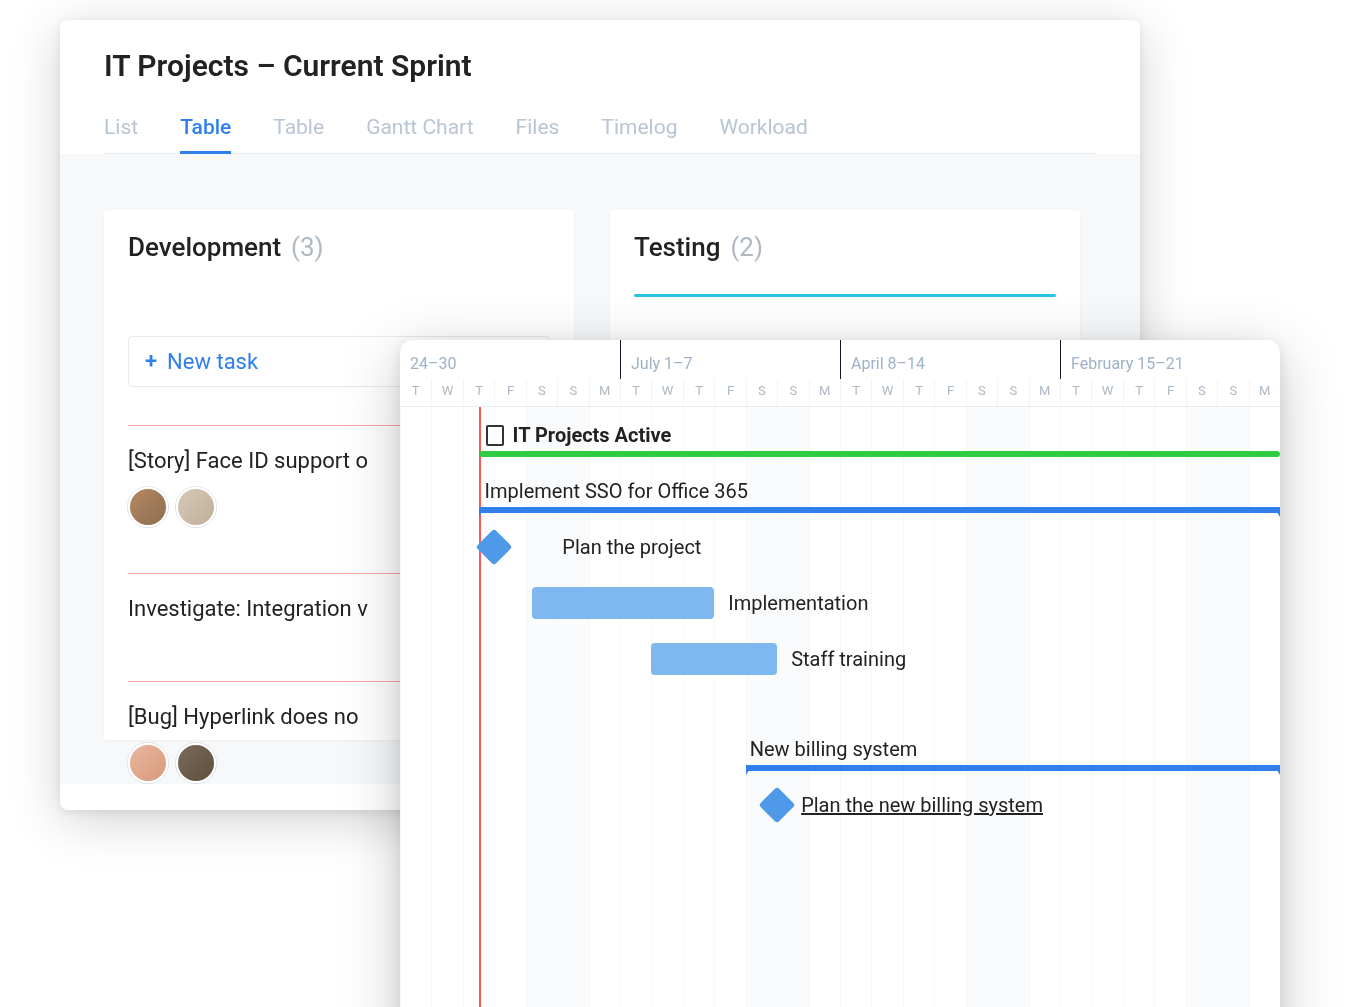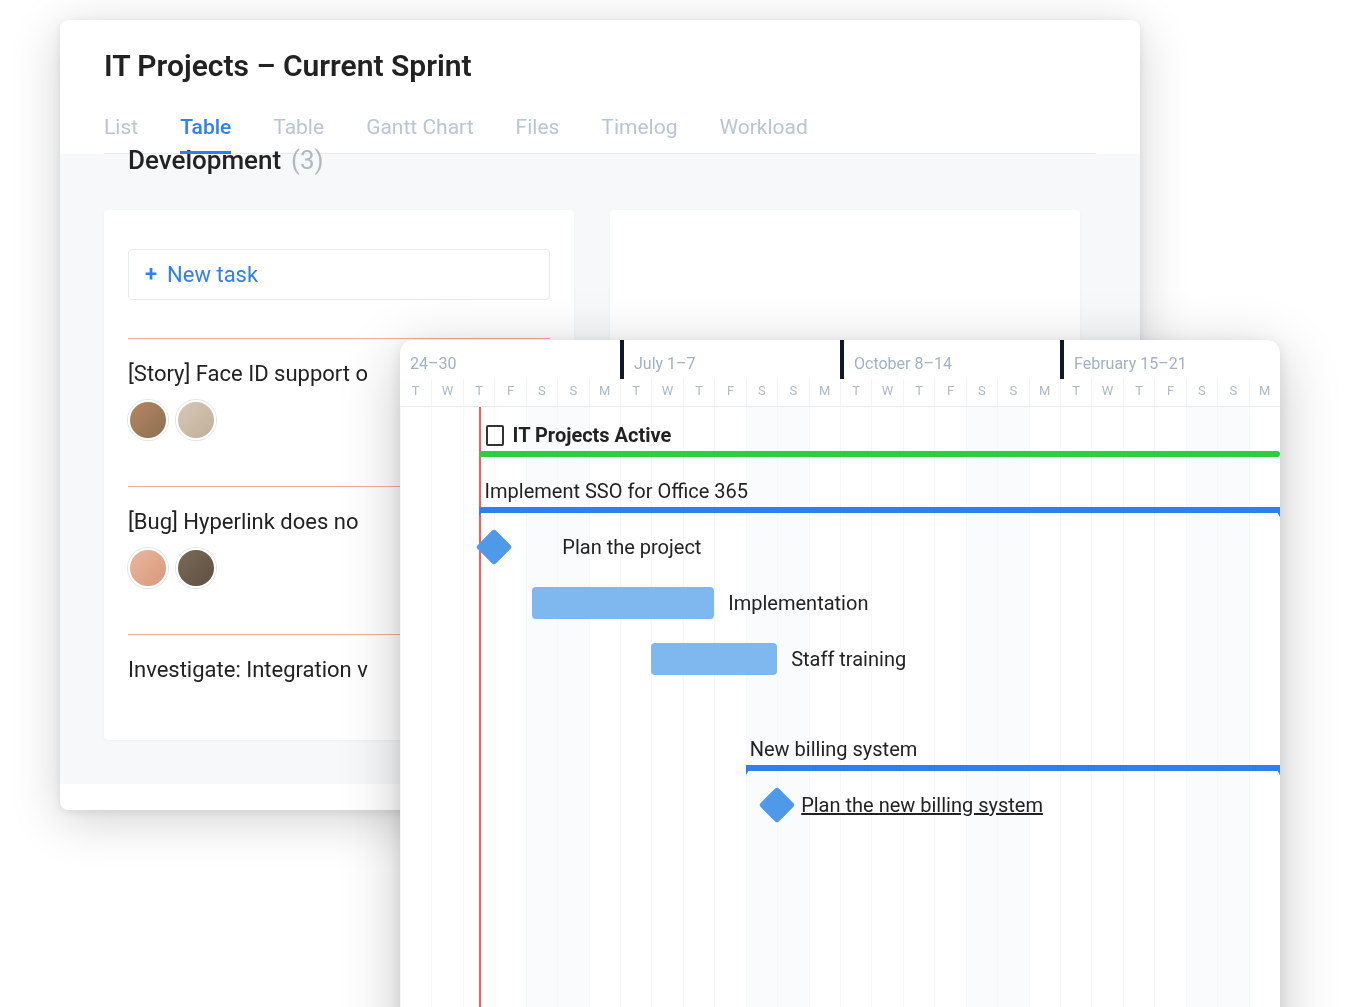--- a/index.html
+++ b/index.html
@@ -66,21 +66,20 @@
   }
   .column {
     background: #fff;
     border-radius: 4px;
     width: 470px;
     padding: 22px 24px;
     box-shadow: 0 1px 3px rgba(0,0,0,0.04);
     display: flex;
     flex-direction: column;
     gap: 24px;
-    justify-content: flex-end;
   }
   .col-title-row {
     display: flex;
     align-items: baseline;
     gap: 10px;
     margin-bottom: 6px;
   }
   .col-title {
     font-size: 26px;
     font-weight: 500;
@@ -166,21 +165,21 @@
     border-bottom: 1px solid #e8ecef;
   }
   .week-row {
     display: grid;
     grid-template-columns: repeat(4, 1fr);
     font-size: 16px;
     color: #9fb2c7;
   }
   .week-cell {
     padding: 14px 10px 6px 10px;
-    border-left: 4px solid #0f172a;
+    border-left: 1px solid #0f172a;
   }
   .week-cell:first-child { border-left: none; }
   .day-row {
     display: grid;
     grid-template-columns: repeat(28, 1fr);
     font-size: 13px;
     color: #aeb9c4;
   }
   .day-cell {
     text-align: center;
@@ -313,48 +312,48 @@
 
       <div class="card">
         <div class="card-title">[Story] Face ID support o</div>
         <div class="avatars">
           <span class="avatar av1"></span>
           <span class="avatar av2"></span>
         </div>
       </div>
 
       <div class="card">
+        <div class="card-title">Investigate: Integration v</div>
+      </div>
+
+      <div class="card">
         <div class="card-title">[Bug] Hyperlink does no</div>
         <div class="avatars">
           <span class="avatar av3"></span>
           <span class="avatar av4"></span>
         </div>
       </div>
-
-      <div class="card">
-        <div class="card-title">Investigate: Integration v</div>
-      </div>
     </div>
 
     <div class="column">
       <div class="col-title-row">
         <span class="col-title">Testing</span>
         <span class="col-count">(2)</span>
       </div>
       <div class="col-underline cyan"></div>
     </div>
   </div>
 </div>
 
 <div class="gantt-panel">
   <div class="gantt-header">
     <div class="week-row">
       <div class="week-cell">24–30</div>
       <div class="week-cell">July 1–7</div>
-      <div class="week-cell">October 8–14</div>
+      <div class="week-cell">April 8–14</div>
       <div class="week-cell">February 15–21</div>
     </div>
     <div class="day-row" id="day-row">
         <div class="day-cell">T</div>
         <div class="day-cell">W</div>
         <div class="day-cell">T</div>
         <div class="day-cell">F</div>
         <div class="day-cell">S</div>
         <div class="day-cell">S</div>
         <div class="day-cell">M</div>

